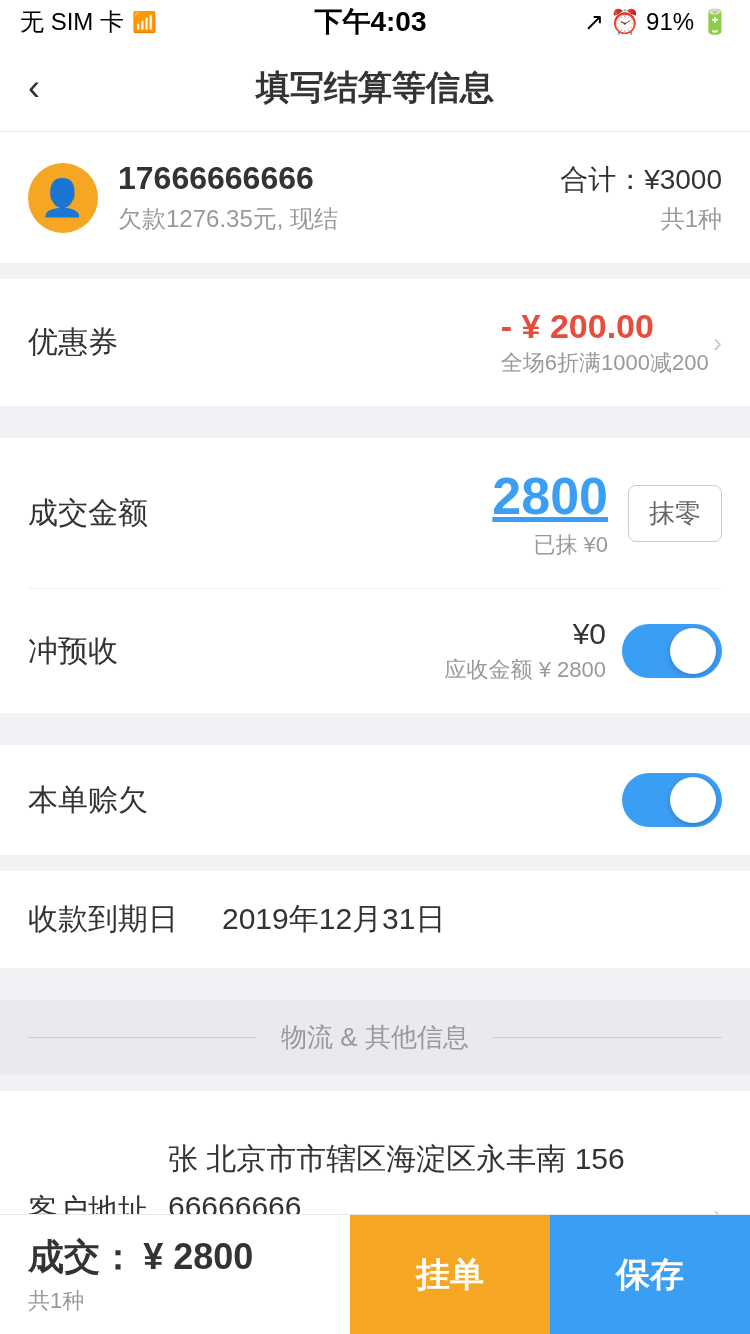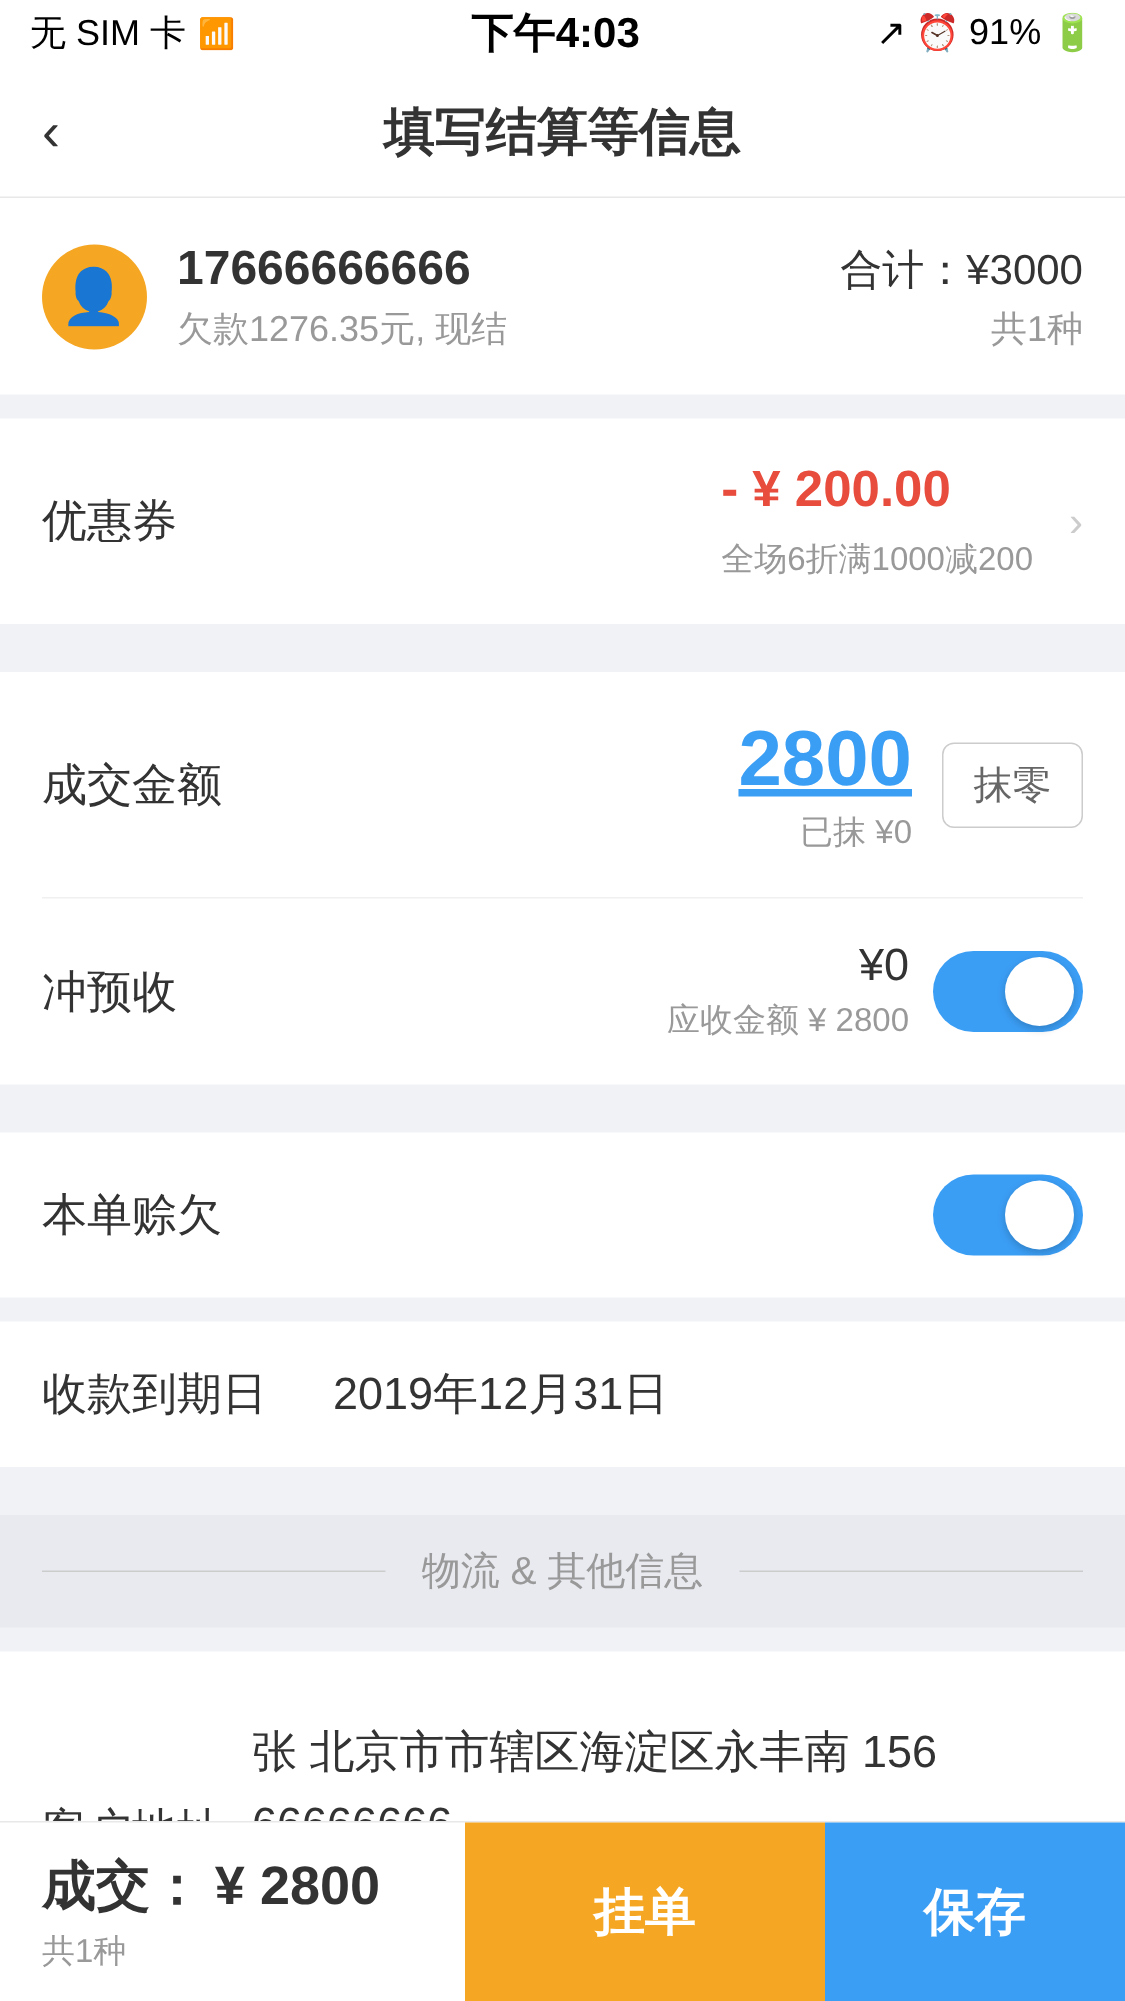--- a/index.html
+++ b/index.html
@@ -84,23 +84,23 @@
     
     .coupon-row {
       background: #fff;
       padding: 28px 28px;
       display: flex;
       align-items: center;
       justify-content: space-between;
       margin-bottom: 16px;
     }
     .coupon-left { font-size: 30px; color: #333; }
-    .coupon-right { display: flex; align-items: center; gap: 24px; }
+    .coupon-right { display: flex; align-items: center; gap: 4px; }
     .coupon-amount { font-size: 34px; color: #e74c3c; font-weight: 600; }
-    .coupon-desc { font-size: 22px; color: #999; margin-top: 12px; text-align: right; }
+    .coupon-desc { font-size: 22px; color: #999; margin-top: 2px; text-align: right; }
     .chevron-icon { color: #ccc; font-size: 28px; }
 
     
     .amount-section {
       background: #fff;
       margin-bottom: 16px;
       padding: 0 28px;
     }
     .amount-row {
       display: flex;
@@ -233,21 +233,21 @@
       border-top: 1px solid #e8e8e8;
     }
     .bottom-summary {
       flex: 1;
       padding: 0 28px;
     }
     .bottom-deal { font-size: 26px; color: #666; }
     .bottom-deal span { font-size: 36px; color: #333; font-weight: 600; }
     .bottom-count { font-size: 22px; color: #999; margin-top: 4px; }
     .btn-hangsingle {
-      width: 240px;
+      width: 200px;
       height: 120px;
       background: #f5a623;
       color: #fff;
       font-size: 34px;
       font-weight: 600;
       border: none;
       cursor: pointer;
       display: flex;
       align-items: center;
       justify-content: center;

